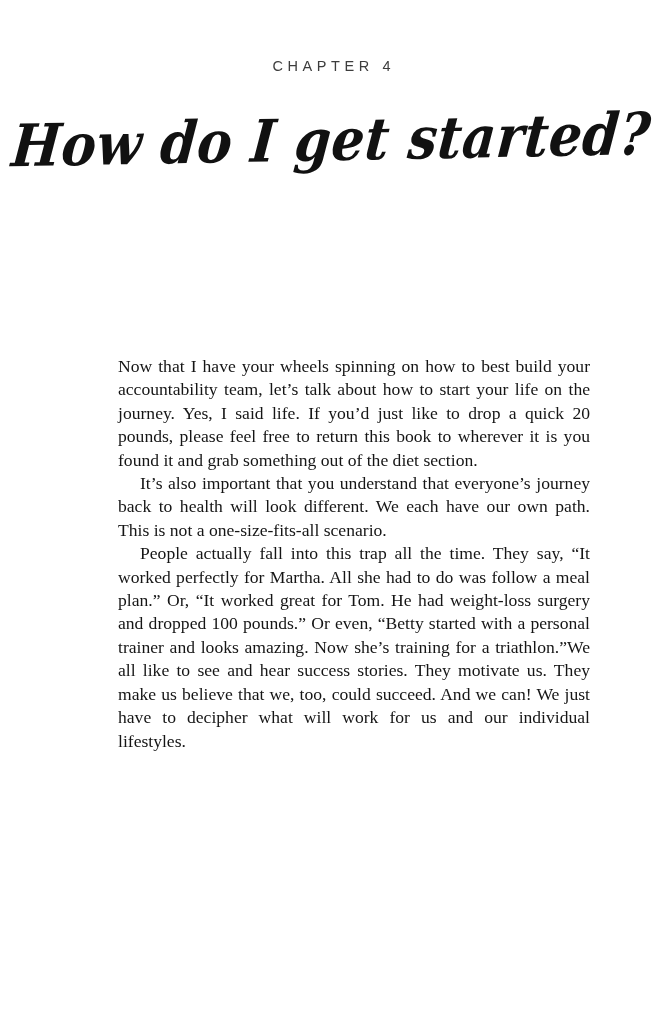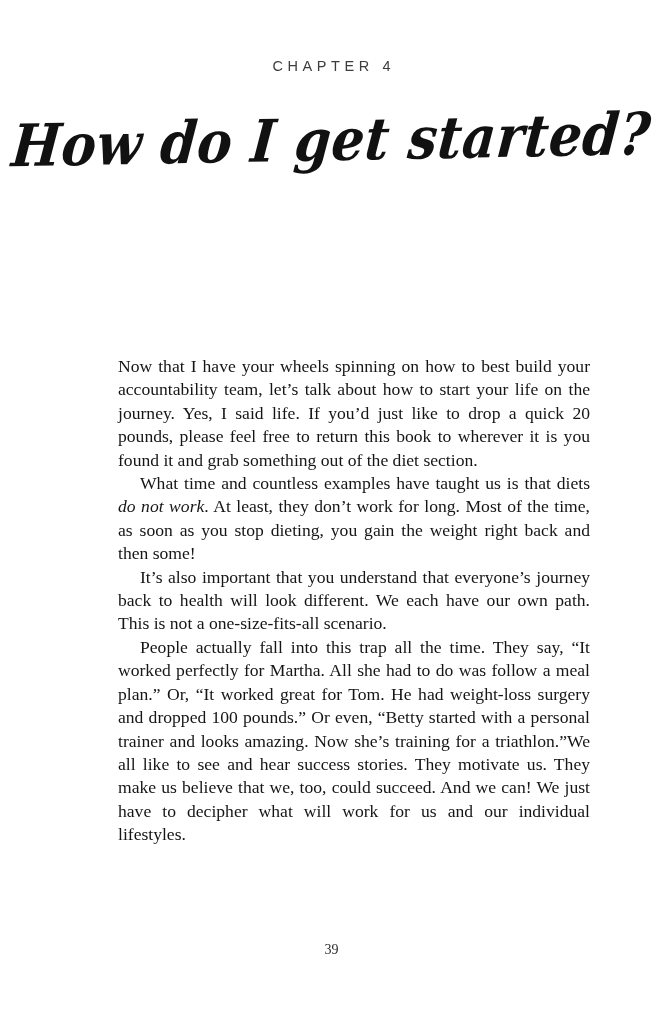--- a/index.html
+++ b/index.html
@@ -105,24 +105,22 @@
   <div class="chapter-label">CHAPTER 4</div>
 
   <div class="chapter-title">
     <span class="ink">How do I get started?</span>
   </div>
 
   <div class="body-text">
 
     <p class="first"><span>Now that I have your wheels spinning on how to best build your accountability team, let’s talk about how to start your life on the journey. Yes, I said life. If you’d just like to drop a quick 20 pounds, please feel free to return this book to wherever it is you found it and grab something out of the diet section.</span></p>
 
-    <p><span>What time and countless examples have taught us is that diets </span><em>do not work</em><span>. At least, they don’t work for long. Most of the time, as soon as you stop dieting, you gain the weight right back and then some!</span></p>
 
 
     <p><span>It’s also important that you understand that everyone’s journey back to health will look different. We each have our own path. This is not a one-size-fits-all scenario.</span></p>
 
     <p><span>People actually fall into this trap all the time. They say, “It worked perfectly for Martha. All she had to do was follow a meal plan.” Or, “It worked great for Tom. He had weight-loss surgery and dropped 100 pounds.” Or even, “Betty started with a personal trainer and looks amazing. Now she’s training for a triathlon.”We all like to see and hear success stories. They motivate us. They make us believe that we, too, could succeed. And we can! We just have to decipher what will work for us and our individual lifestyles.</span></p>
 
   </div>
 
-  <div class="folio">39</div>
 
 </div>
 
 </body></html>

